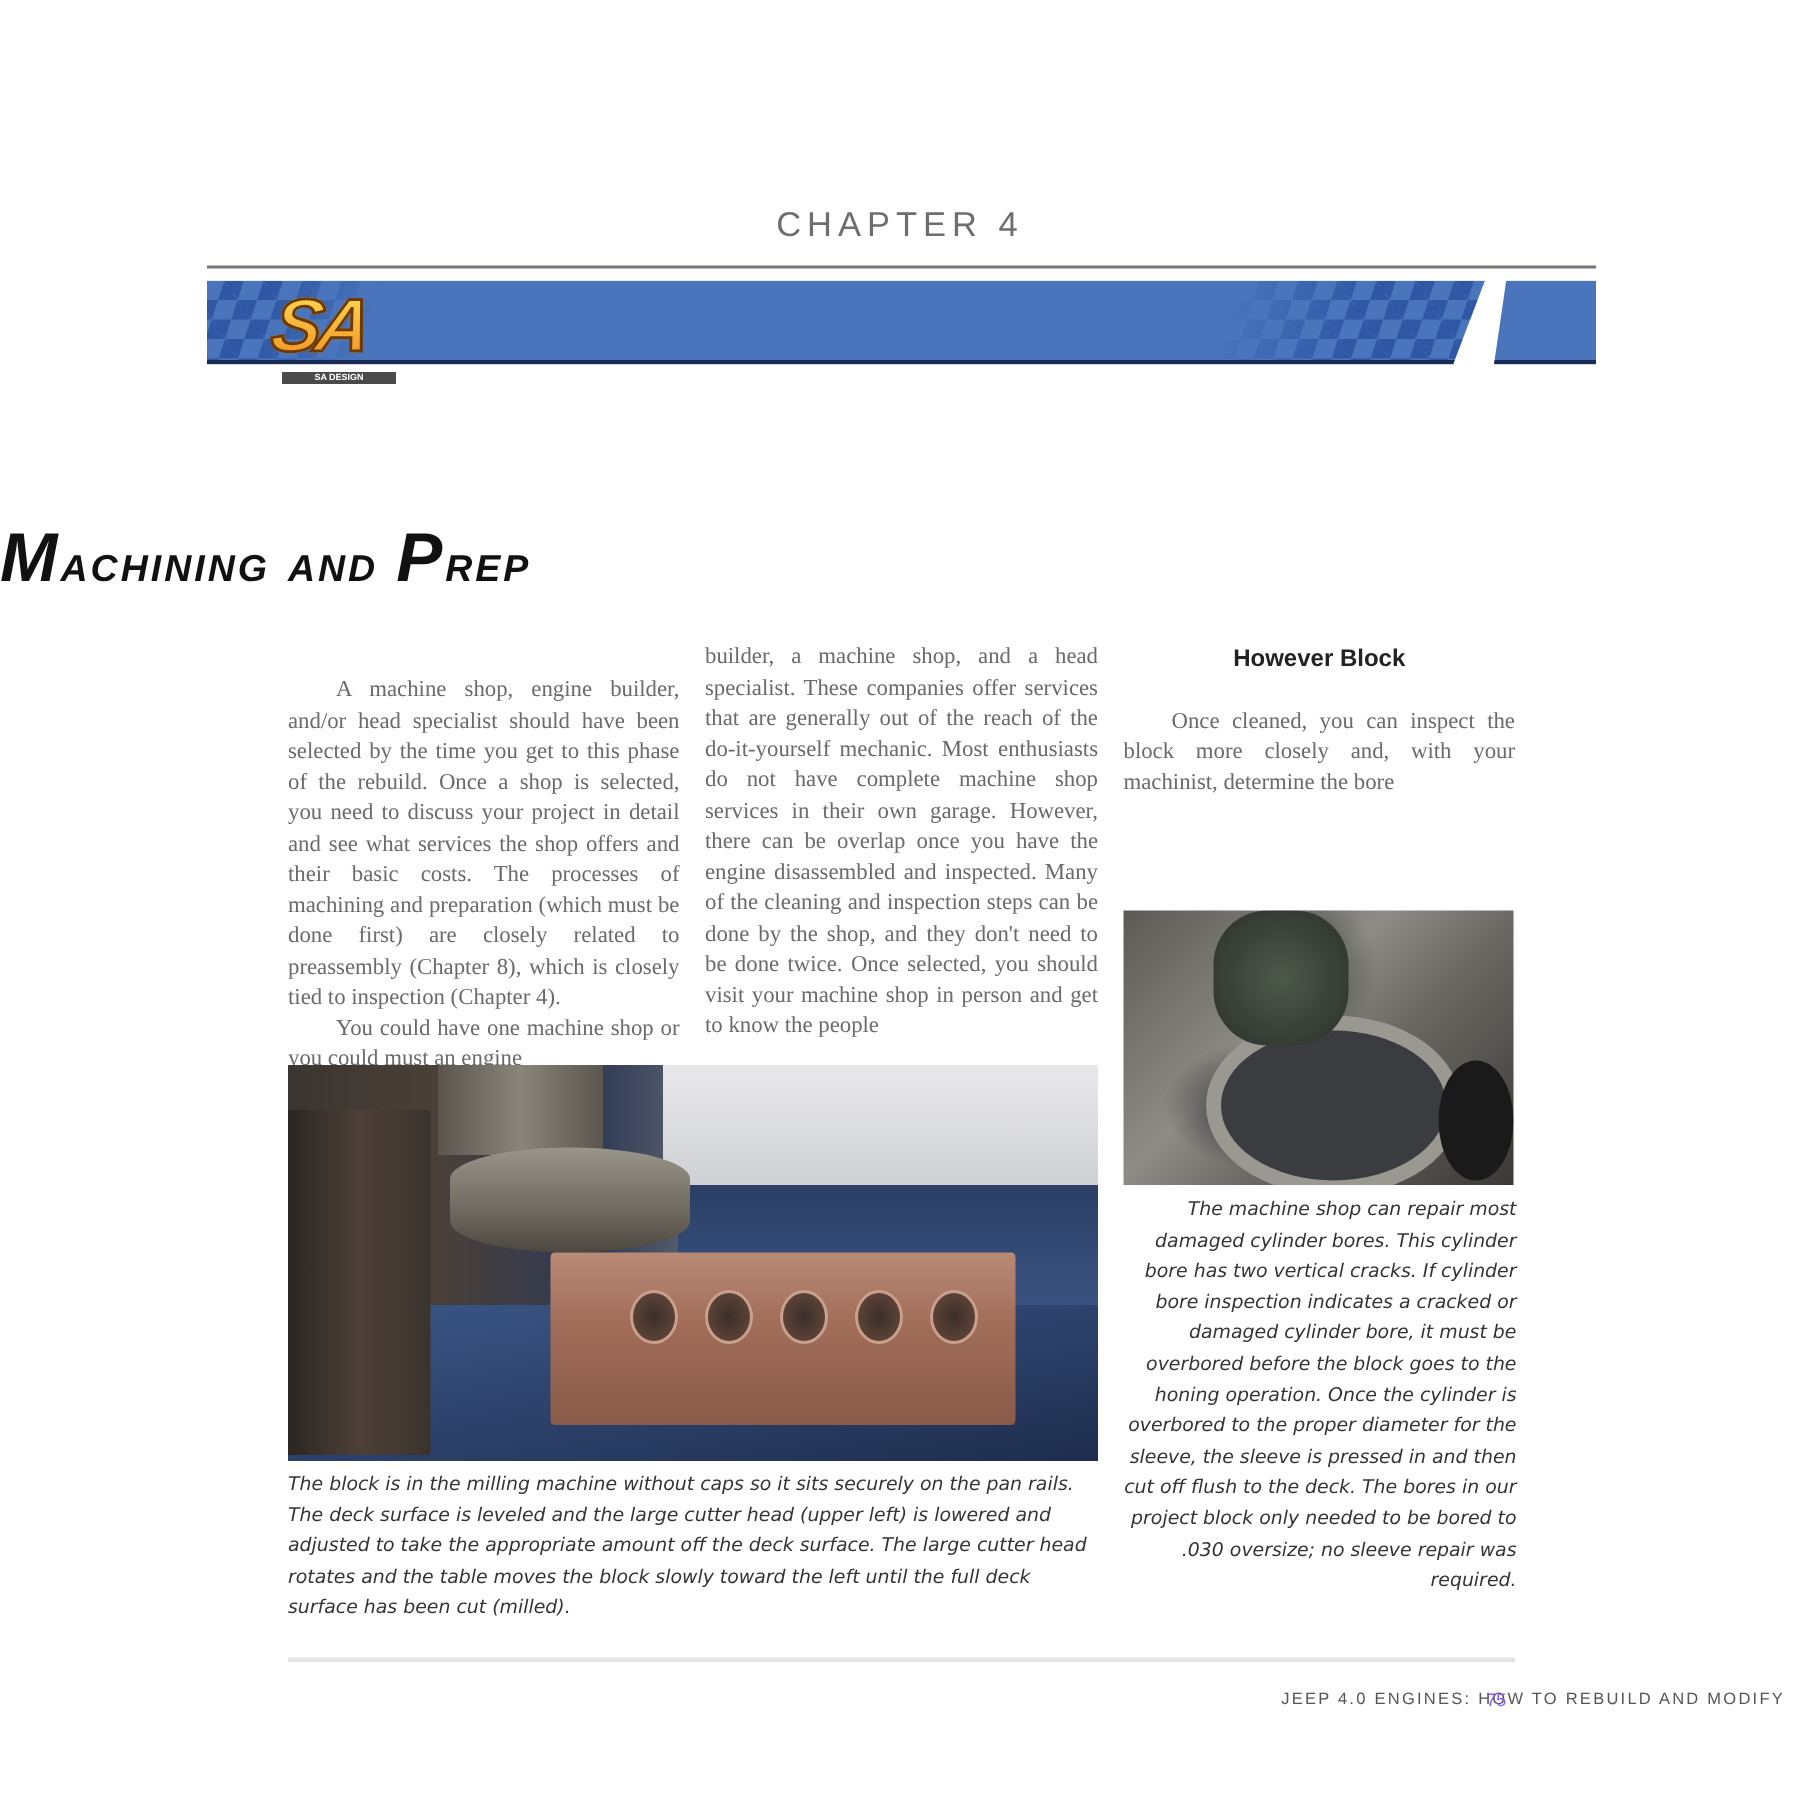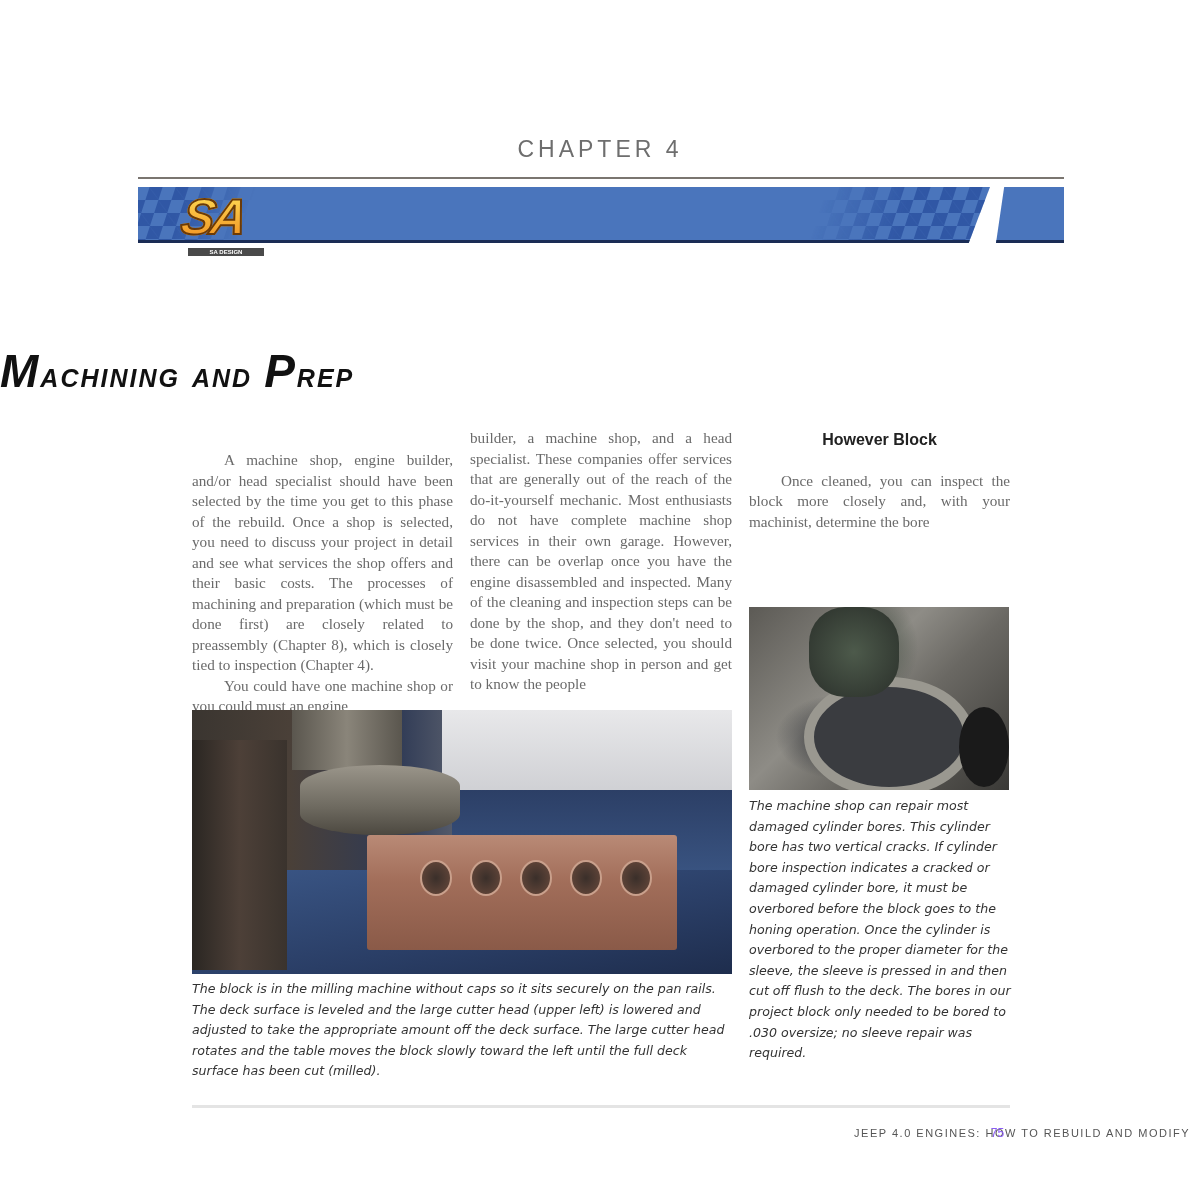--- a/index.html
+++ b/index.html
@@ -47,21 +47,21 @@
     background:
       radial-gradient(ellipse 90px 60px at 90px 130px, #2c2e33, transparent 70%),
       radial-gradient(ellipse 70px 80px at 120px 40px, #3f4a3e, transparent 70%),
       linear-gradient(135deg,#5c5a55,#8e8c86 40%,#6a6863 60%,#3a3936);
   }
   .photo2 .ring { position:absolute; left:55px; top:70px; width:150px; height:100px; border-radius:50%; border:10px solid #9a9890; background:#3a3c40; }
   .photo2 .hose { position:absolute; left:60px; top:0; width:90px; height:90px; border-radius:40%; background:radial-gradient(#4d5a4b,#2a2f2a); }
   .photo2 .edge { position:absolute; right:0; top:100px; width:50px; height:80px; border-radius:50%; background:#1a1a1a; }
   .caption { position:absolute; font-family:"DejaVu Sans", sans-serif; font-style:italic; font-size:12.6px; line-height:20.6px; color:#333; }
   .cap1 { left:192px; top:979px; width:540px; }
-  .cap2 { left:749px; top:796px; width:262px; }
+  .cap2 { left:749px; top:796px; width:262px;text-align:right; }
   .footer-rule { position:absolute; top:1105px; left:192px; width:818px; height:3px; background:#e4e4e4; }
   .footer-title { position:absolute; top:1127px; left:0; width:1190px; text-align:right; font-family:"Liberation Sans", sans-serif; font-size:11px; letter-spacing:1.5px; color:#555; }
   .footer-page { position:absolute; top:1126px; left:985px; width:25px; text-align:center; font-family:"Liberation Sans", sans-serif; font-size:12px; color:#8b5cf6; }
 </style>
 </head>
 <body>
 
 <div class="chapter-label">CHAPTER 4</div>
 <div class="banner-rule"></div>
 

